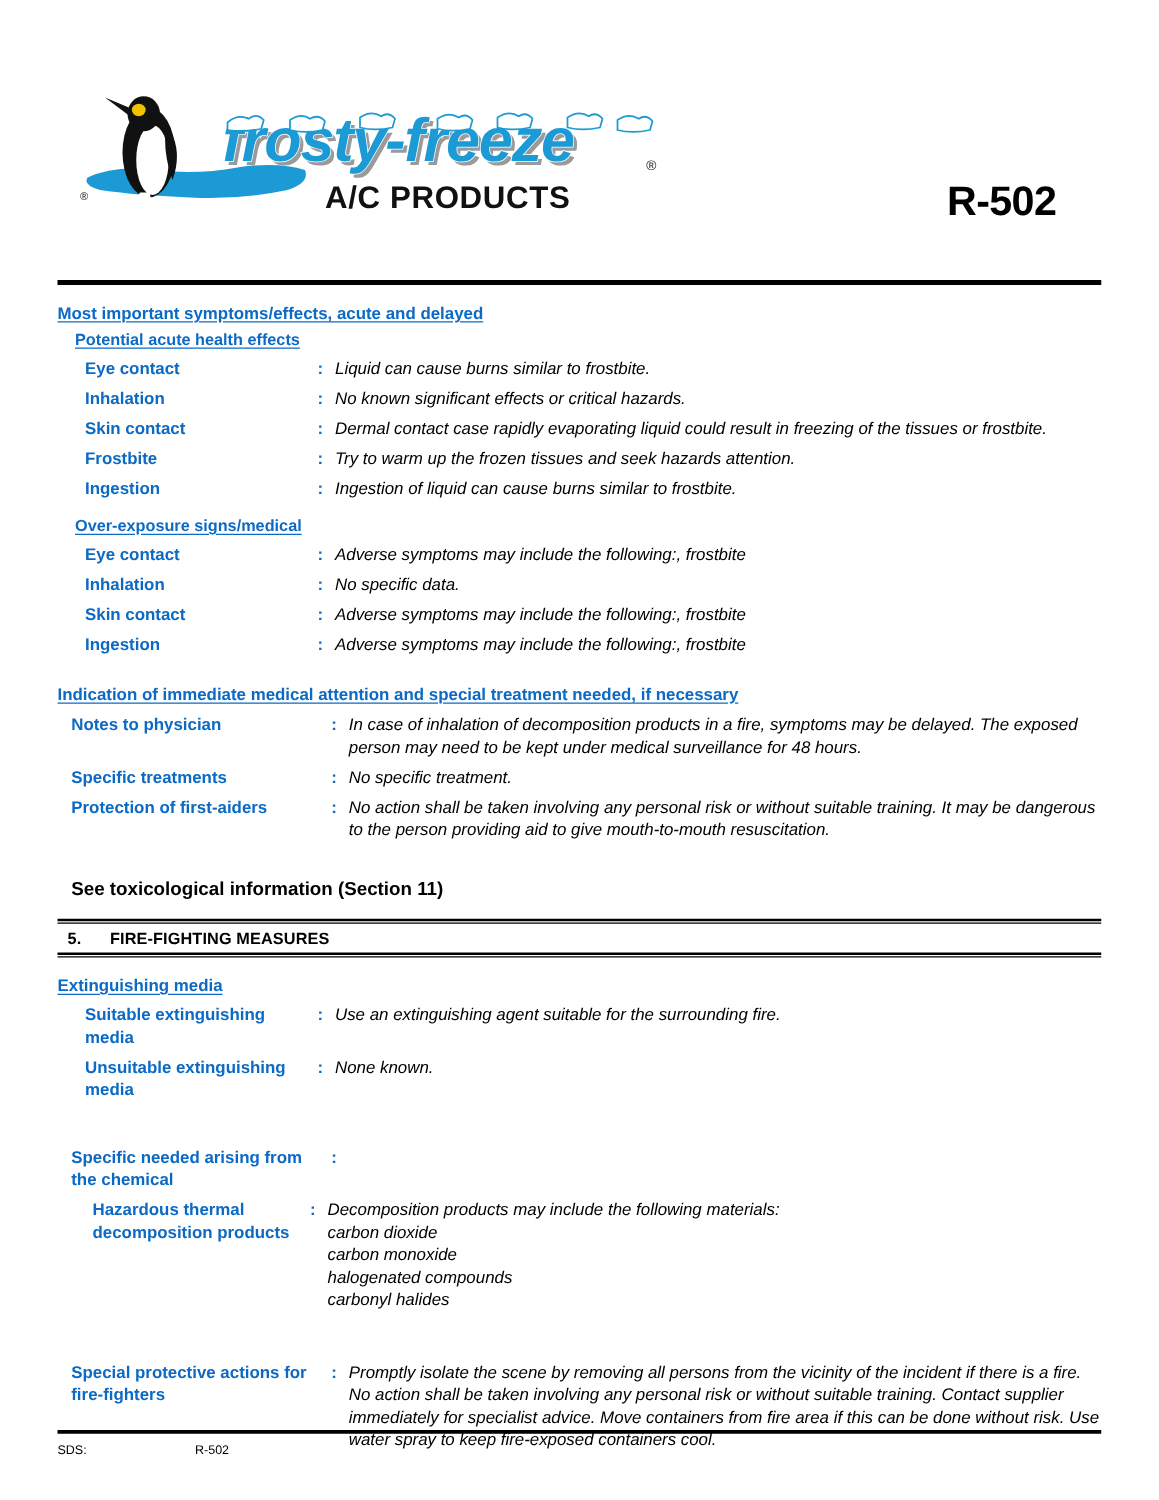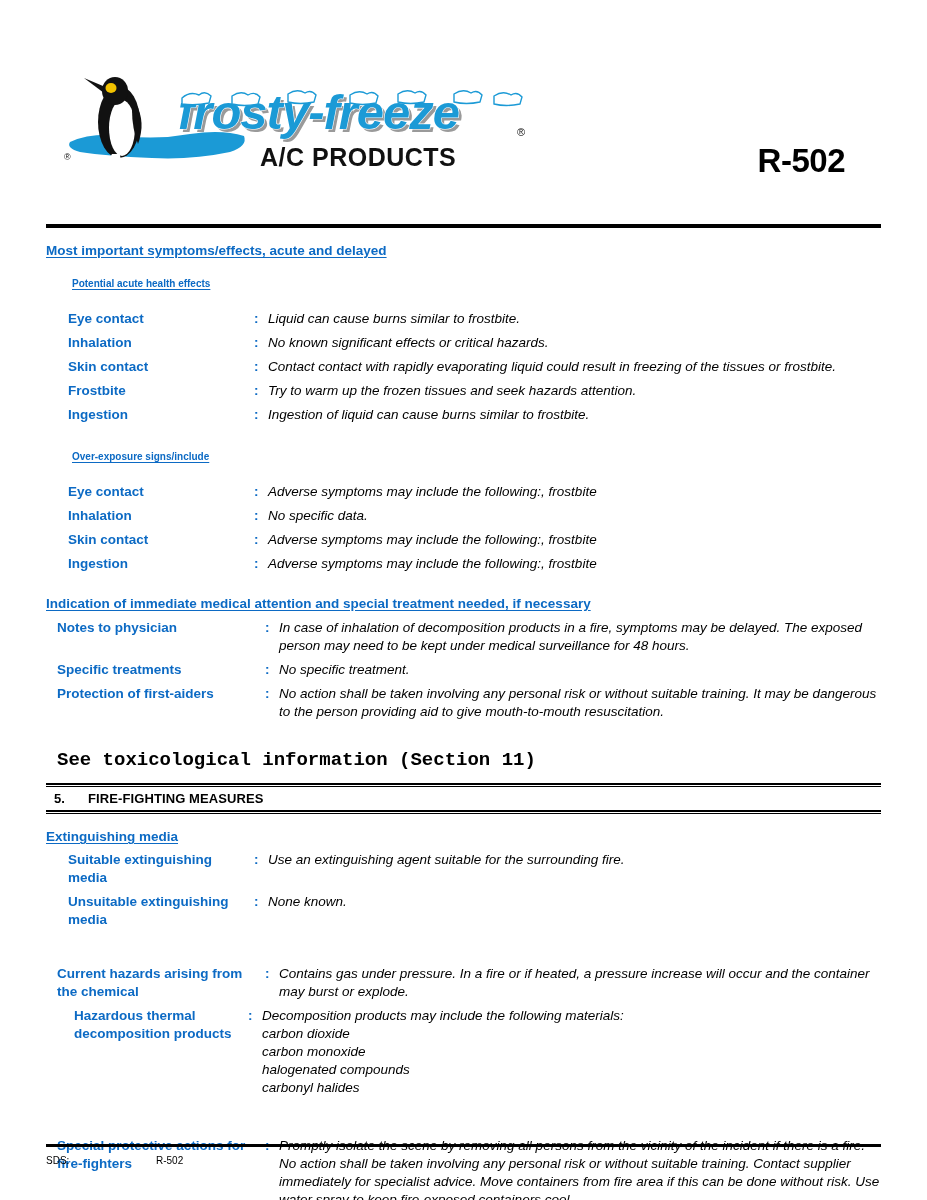--- a/index.html
+++ b/index.html
@@ -60,24 +60,24 @@
     font-weight: bold;
     font-size: 13.5px;
     text-decoration: underline;
     text-underline-offset: 2px;
     margin: 0;
     line-height: 17px;
   }
   .h-sub {
     color: #0C6AC4;
     font-weight: bold;
-    font-size: 10px;
+    font-size: 13px;
     text-decoration: underline;
     text-underline-offset: 2px;
-    margin: 12px;
+    margin: 0;
     padding-left: 14px;
     line-height: 17px;
   }
 
   
   .row {
     display: flex;
     align-items: flex-start;
     margin: 0;
   }
@@ -112,26 +112,25 @@
   .ind-1 .colon { }
   .ind-0 .label { padding-left: 11px; width: 219px; }
   .ind-2 .label { padding-left: 28px; width: 202px; }
 
   .gap-sm { height: 6px; }
   .gap-md { height: 12px; }
   .gap-lg { height: 22px; }
   .gap-xl { height: 30px; }
 
   .plain-note {
-    font-size: 19px;
+    font-size: 15px;
     font-weight: bold;
     color: #000;
     padding-left: 11px;
     line-height: 18px;
-    font-family: Liberation Mono, monospace;
   }
 
   
   .section-bar {
     position: relative;
     margin-top: 14px;
   }
   .section-bar .dbl-top,
   .section-bar .dbl-bot {
     height: 4px;
@@ -238,38 +237,38 @@
     <div class="gap-sm"></div>
     <div class="row ind-1">
       <div class="label">Inhalation</div>
       <div class="colon">:</div>
       <div class="value">No known significant effects or critical hazards.</div>
     </div>
     <div class="gap-sm"></div>
     <div class="row ind-1">
       <div class="label">Skin contact</div>
       <div class="colon">:</div>
-      <div class="value">Contact contact with rapidly evaporating liquid could result in freezing of the tissues or frostbite.</div>
+      <div class="value">Dermal contact case rapidly evaporating liquid could result in freezing of the tissues or frostbite.</div>
     </div>
     <div class="gap-sm"></div>
     <div class="row ind-1">
       <div class="label">Frostbite</div>
       <div class="colon">:</div>
       <div class="value">Try to warm up the frozen tissues and seek hazards attention.</div>
     </div>
     <div class="gap-sm"></div>
     <div class="row ind-1">
       <div class="label">Ingestion</div>
       <div class="colon">:</div>
       <div class="value">Ingestion of liquid can cause burns similar to frostbite.</div>
     </div>
 
     <div class="gap-md"></div>
 
-    <div class="h-sub">Over-exposure signs/include</div>
+    <div class="h-sub">Over-exposure signs/medical</div>
 
     <div style="height:6px"></div>
 
     <div class="row ind-1">
       <div class="label">Eye contact</div>
       <div class="colon">:</div>
       <div class="value">Adverse symptoms may include the following:, frostbite</div>
     </div>
     <div class="gap-sm"></div>
     <div class="row ind-1">
@@ -340,23 +339,22 @@
     <div class="gap-sm"></div>
     <div class="row ind-1">
       <div class="label">Unsuitable extinguishing media</div>
       <div class="colon">:</div>
       <div class="value">None known.</div>
     </div>
 
     <div style="height:36px"></div>
 
     <div class="row ind-0">
-      <div class="label">Current hazards arising from the chemical</div>
-      <div class="colon">:</div>
-      <div class="value">Contains gas under pressure.  In a fire or if heated, a pressure increase will occur and the container may burst or explode.</div>
+      <div class="label">Specific needed arising from the chemical</div>
+      <div class="colon">:</div>
     </div>
     <div class="gap-sm"></div>
     <div class="row ind-2">
       <div class="label">Hazardous thermal decomposition products</div>
       <div class="colon">:</div>
       <div class="value">Decomposition products may include the following materials:
 carbon dioxide
 carbon monoxide
 halogenated compounds
 carbonyl halides</div>

